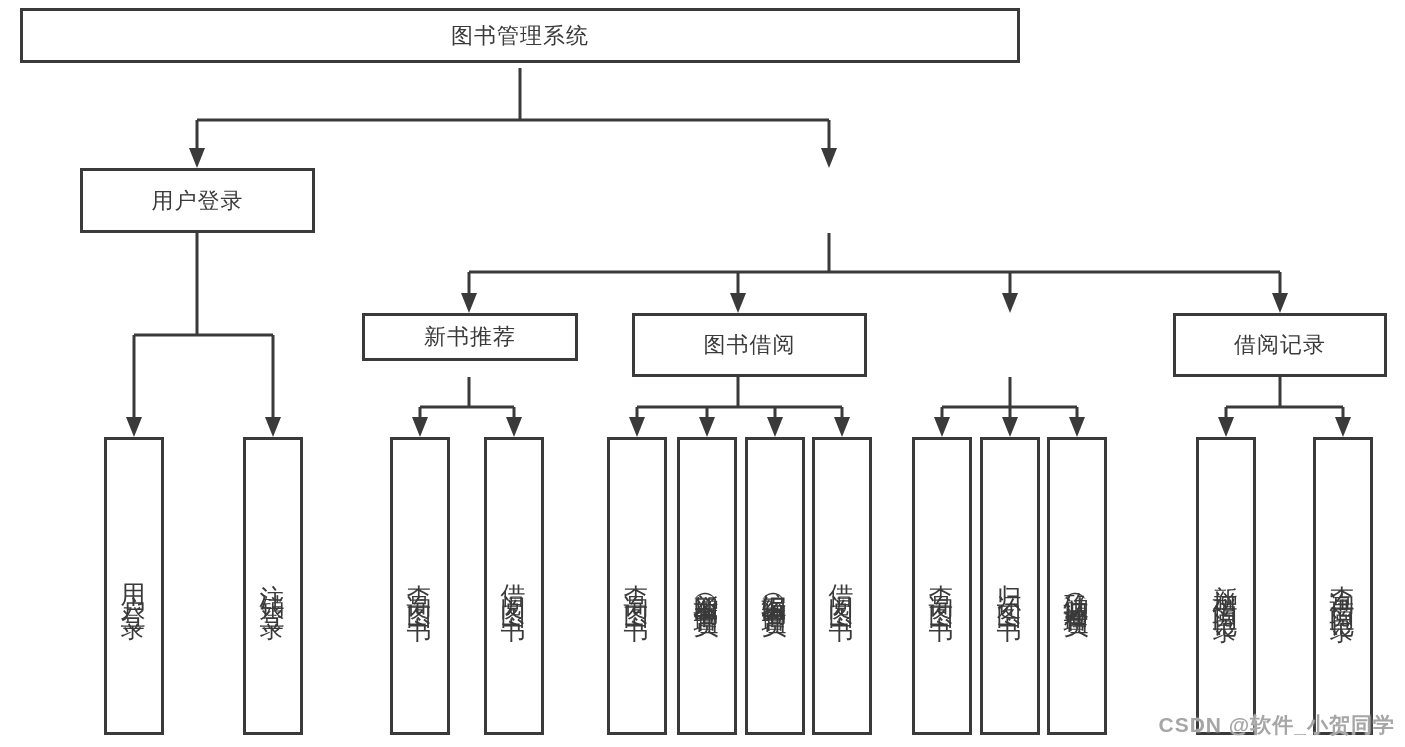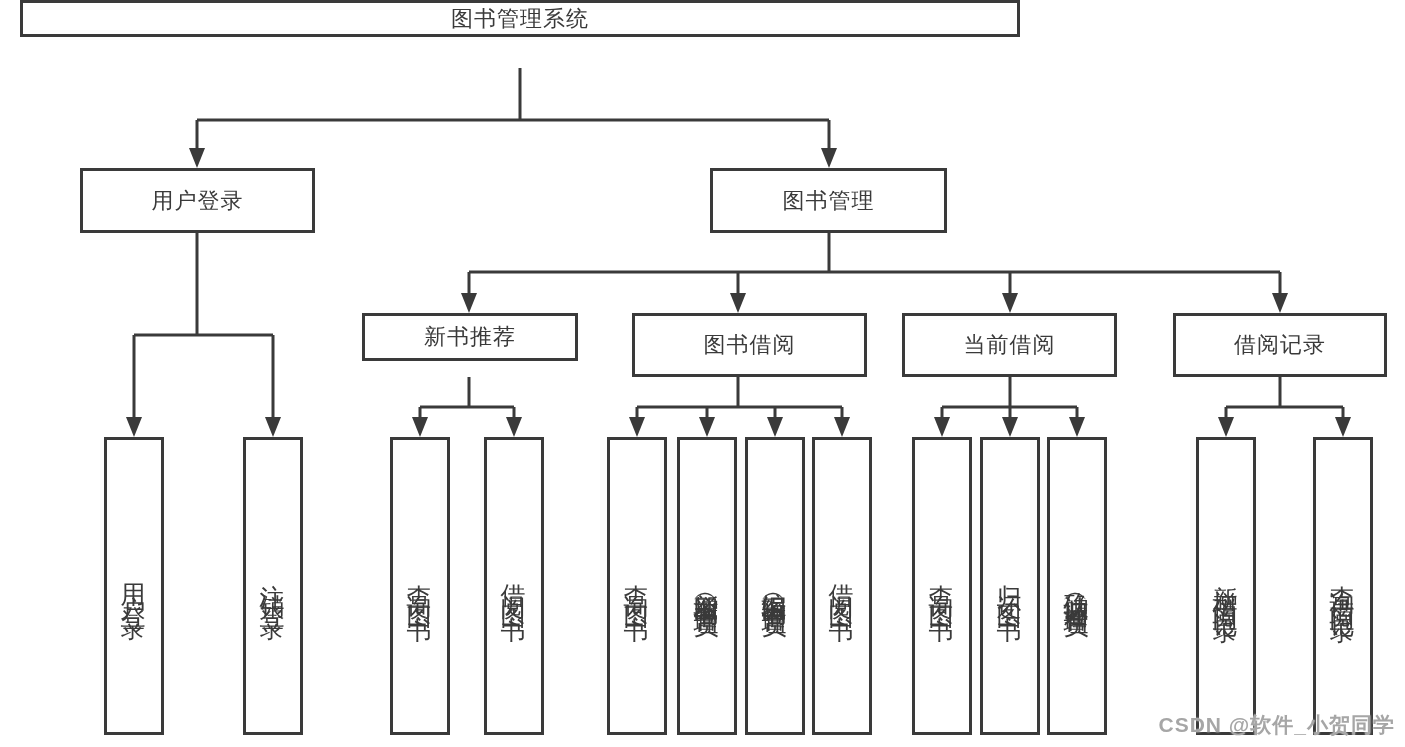--- a/index.html
+++ b/index.html
@@ -79,28 +79,26 @@
       <polygon points="775,437 767,417 783,417"></polygon>
       <polygon points="842,437 834,417 850,417"></polygon>
       <polygon points="942,437 934,417 950,417"></polygon>
       <polygon points="1010,437 1002,417 1018,417"></polygon>
       <polygon points="1077,437 1069,417 1085,417"></polygon>
       <polygon points="1226,437 1218,417 1234,417"></polygon>
       <polygon points="1343,437 1335,417 1351,417"></polygon>
     </g>
   </svg>
 
-  <div class="box h" style="left:20px;top:0;width:1000px;height:37px">图书管理系统</div>
+  <div class="box h" style="left:20px;top:8px;width:1000px;height:55px">图书管理系统</div>
 
   <div class="box h" style="left:80px;top:168px;width:235px;height:65px">用户登录</div>
-  <div class="box h" style="left:710px;top:168px;width:237px;height:65px">图书管理</div>
 
   <div class="box h" style="left:362px;top:313px;width:216px;height:48px">新书推荐</div>
   <div class="box h" style="left:632px;top:313px;width:235px;height:64px">图书借阅</div>
-  <div class="box h" style="left:902px;top:313px;width:215px;height:64px">当前借阅</div>
   <div class="box h" style="left:1173px;top:313px;width:214px;height:64px">借阅记录</div>
 
   <div class="box v" style="left:104px">用户登录</div>
   <div class="box v" style="left:243px">注销登录</div>
 
   <div class="box v" style="left:390px">查询图书</div>
   <div class="box v" style="left:484px">借阅图书</div>
 
   <div class="box v" style="left:607px">查询图书</div>
   <div class="box v tight" style="left:677px">新增图书（管理员）</div>

